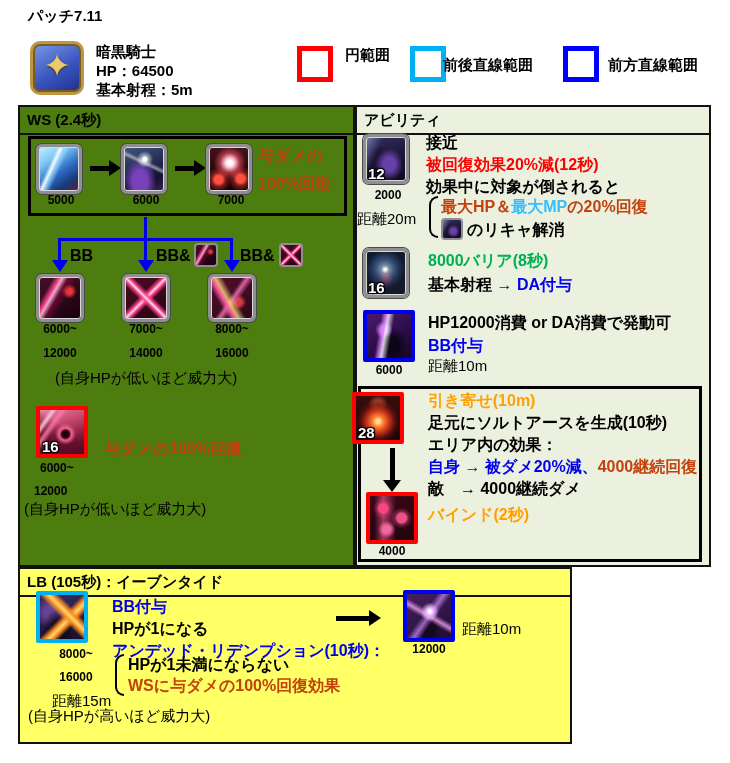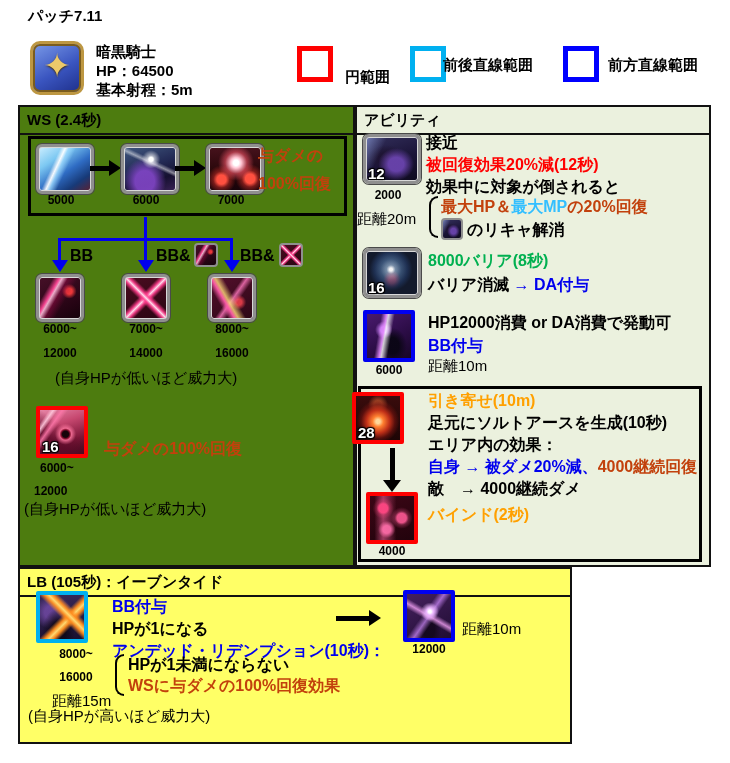--- a/index.html
+++ b/index.html
@@ -16,21 +16,21 @@
   .blue{color:#0000ee;} .orange{color:#ffa000;} .cyan{color:#33bfff;}
   
   .panel{position:absolute;box-sizing:border-box;border:2px solid #111;}
   .panel-ws{background:#4d7c0f;}
   .panel-ab{background:#ebf1de;}
   .panel-lb{background:#ffff66;}
   .phead{position:absolute;left:0;top:0;right:0;height:26px;border-bottom:2px solid #111;}
   .phead span{position:absolute;left:7px;top:4px;}
   .innerbox{position:absolute;box-sizing:border-box;border:3px solid #000;}
   
-  .icon{position:absolute;width:58px;height:50px;box-sizing:border-box;border-radius:6px;}
+  .icon{position:absolute;width:46px;height:50px;box-sizing:border-box;border-radius:6px;}
   .framed{border:3px solid #8f8f8f;box-shadow:0 0 0 1px #4a4a4a, inset 0 0 0 1px #d8d8d8;}
   .bd{width:52px;height:52px;border-radius:2px;}
   .bd-red{border:4px solid #ff0000;}
   .bd-blue{border:4px solid #0000f0;}
   .bd-cyan{border:4px solid #00b0f0;}
   .mini{position:absolute;width:24px;height:24px;box-sizing:border-box;border:2px solid #8f8f8f;border-radius:4px;}
   .mini2{width:22px;height:22px;}
   .badge{position:absolute;left:2px;bottom:-1px;color:#fff;font-weight:bold;font-size:15px;
     text-shadow:-1px -1px 1px #000,1px -1px 1px #000,-1px 1px 1px #000,1px 1px 1px #000;}
   
@@ -129,21 +129,21 @@
   <div class="abs b15" style="left:28px;top:7px;">パッチ7.11</div>
 
   <div class="job-icon">
     <span class="glyph">✦</span>
   </div>
   <div class="abs b15" style="left:96px;top:43px;">暗黒騎士</div>
   <div class="abs b15" style="left:96px;top:62px;">HP：64500</div>
   <div class="abs b15" style="left:96px;top:81px;">基本射程：5m</div>
 
   <div class="legend-box" style="left: 297px; top: 46px; border-color: rgb(255, 0, 0);"></div>
-  <div class="abs b15" style="left:345px;top:68px;">円範囲</div>
+  <div class="abs b15" style="left:345px;top:48px;font-family:Liberation Mono, monospace;">円範囲</div>
   <div class="legend-box" style="left: 410px; top: 46px; border-color: rgb(0, 176, 240);"></div>
   <div class="abs b15" style="left:432px;top:56px;margin-left:11px;">前後直線範囲</div>
   <div class="legend-box" style="left: 563px; top: 46px; border-color: rgb(0, 0, 255);"></div>
   <div class="abs b15" style="left:608px;top:56px;">前方直線範囲</div>
 
   <div class="panel panel-ws" style="left:18px;top:105px;width:337px;height:462px;">
     <div class="phead">
       <span class="b15">WS (2.4秒)</span>
     </div>
   </div>
@@ -215,21 +215,21 @@
     <span class="pink">最大HP＆</span><span class="cyan">最大MP</span><span class="pink">の20%回復</span>
   </div>
   <div class="mini mini2 art-shadowstride" style="left:441px;top:218px;"></div>
   <div class="abs b16" style="left:467px;top:220px;">のリキャ解消</div>
 
   <div class="icon framed art-tbn" style="left:363px;top:248px;">
     <span class="badge">16</span>
   </div>
   <div class="abs b16 green" style="left:428px;top:251px;">8000バリア(8秒)</div>
   <div class="abs b16" style="left:428px;top:275px;">
-    <span>バリア消滅 </span><span class="blue">→ DA付与</span>
+    <span>基本射程 </span><span class="blue">→ DA付与</span>
   </div>
 
   <div class="icon bd bd-blue art-edge" style="left:363px;top:310px;"></div>
   <div class="abs num" style="left:357px;top:364px;width:64px;">6000</div>
   <div class="abs b16" style="left:428px;top:313px;">HP12000消費 or DA消費で発動可</div>
   <div class="abs b16 blue" style="left:428px;top:336px;">BB付与</div>
   <div class="abs r15" style="left:428px;top:357px;">距離10m</div>
 
   <div class="innerbox" style="left:358px;top:386px;width:344px;height:176px;"></div>
   <div class="icon bd bd-red art-salted" style="left:352px;top:392px;">

